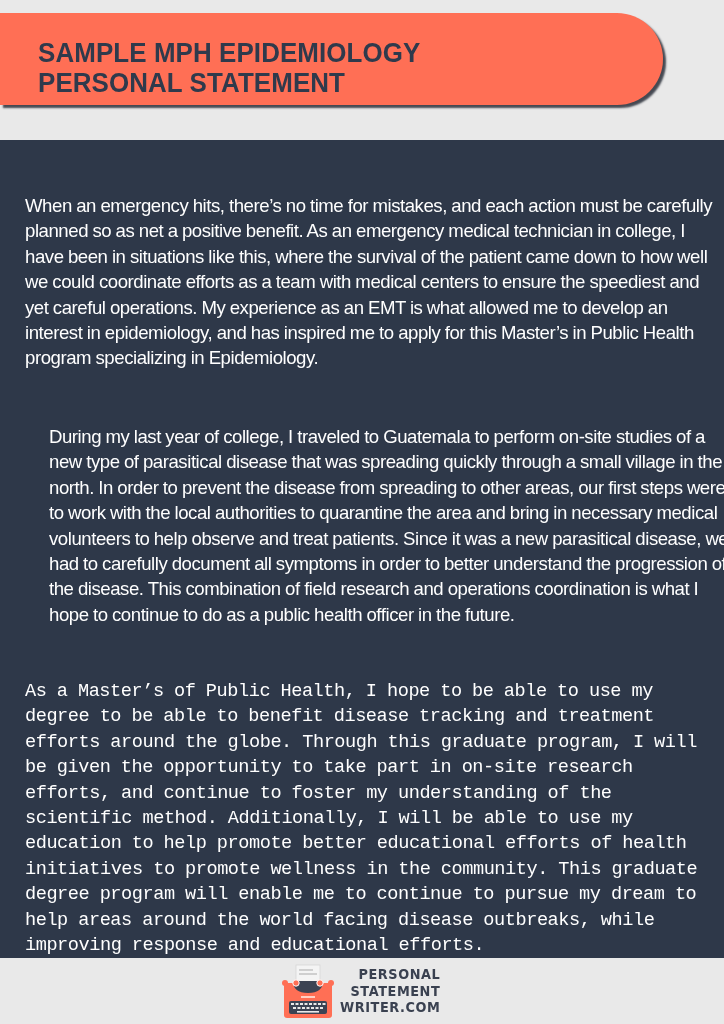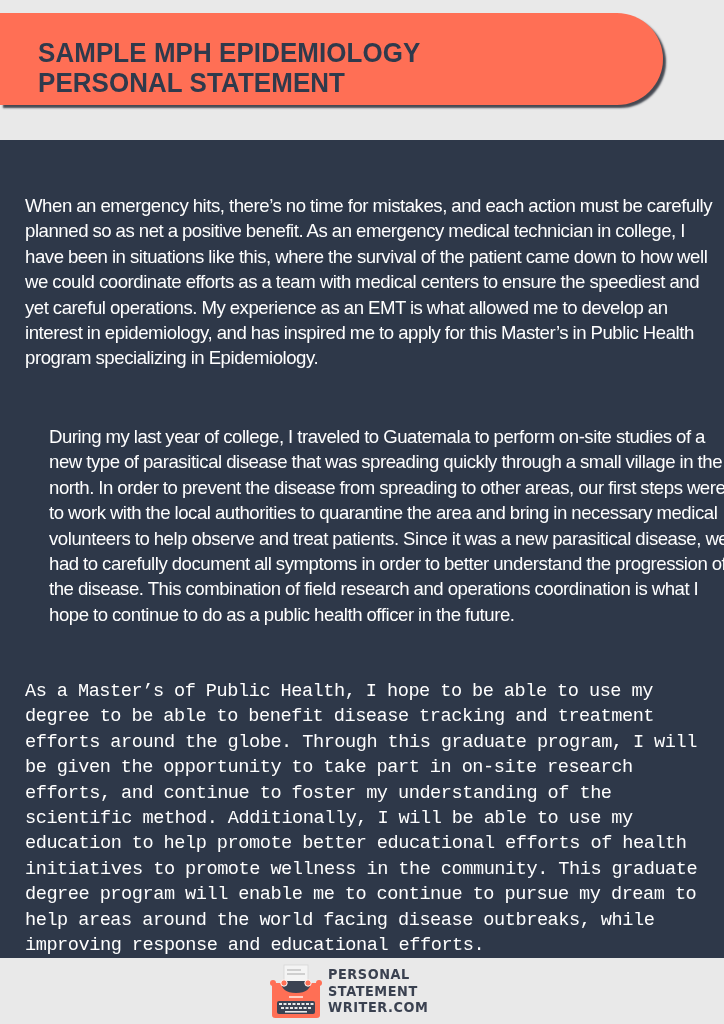--- a/index.html
+++ b/index.html
@@ -43,21 +43,21 @@
     word-spacing:-0.3px;
   }
   .p1 { top:193px; }
   .p2 { top:424px;margin-left:24px; }
   .p3 { top:679px;font-family:Liberation Mono, monospace; }
   .footer {
     position:absolute; left:0; top:958px; width:724px; height:66px;
     background:#e9e9e9;
   }
   .logo {
-    position:absolute; left:269px; top:963px; width:180px; height:58px;
+    position:absolute; left:281px; top:963px; width:180px; height:58px;text-align:right;
   }
   .logo-icon { position:absolute; left:0; top:0; width:54px; height:56px; }
   .logo-text {
     position:absolute; left:59px; top:3px;
     font-family:"DejaVu Sans", sans-serif;
     font-weight:bold;
     font-size:14px;
     line-height:16.5px;
     color:#3a4150;
     letter-spacing:0.6px;

